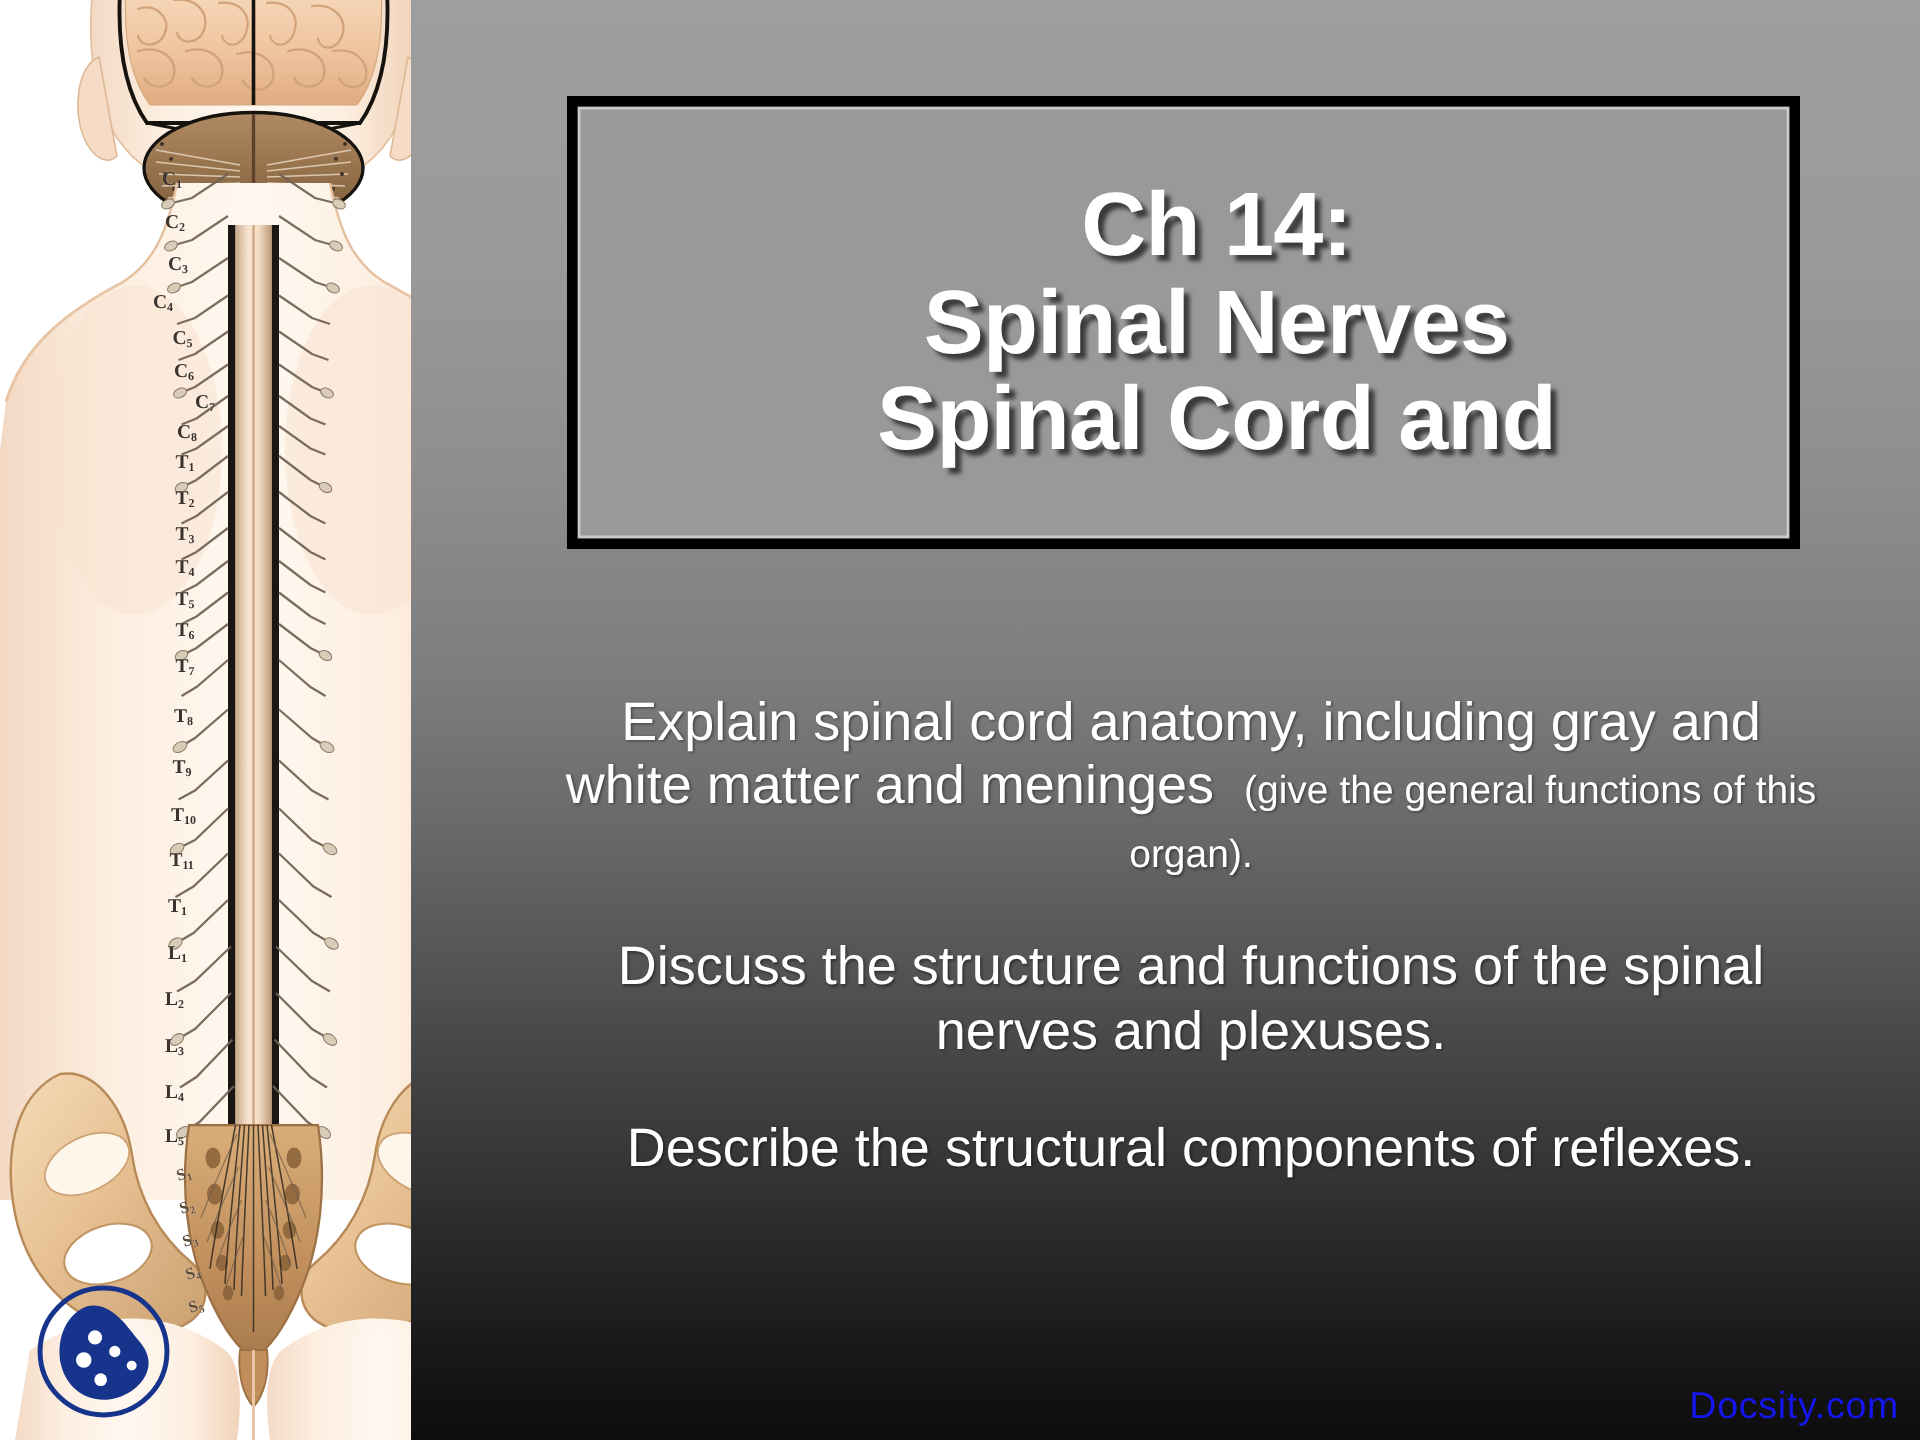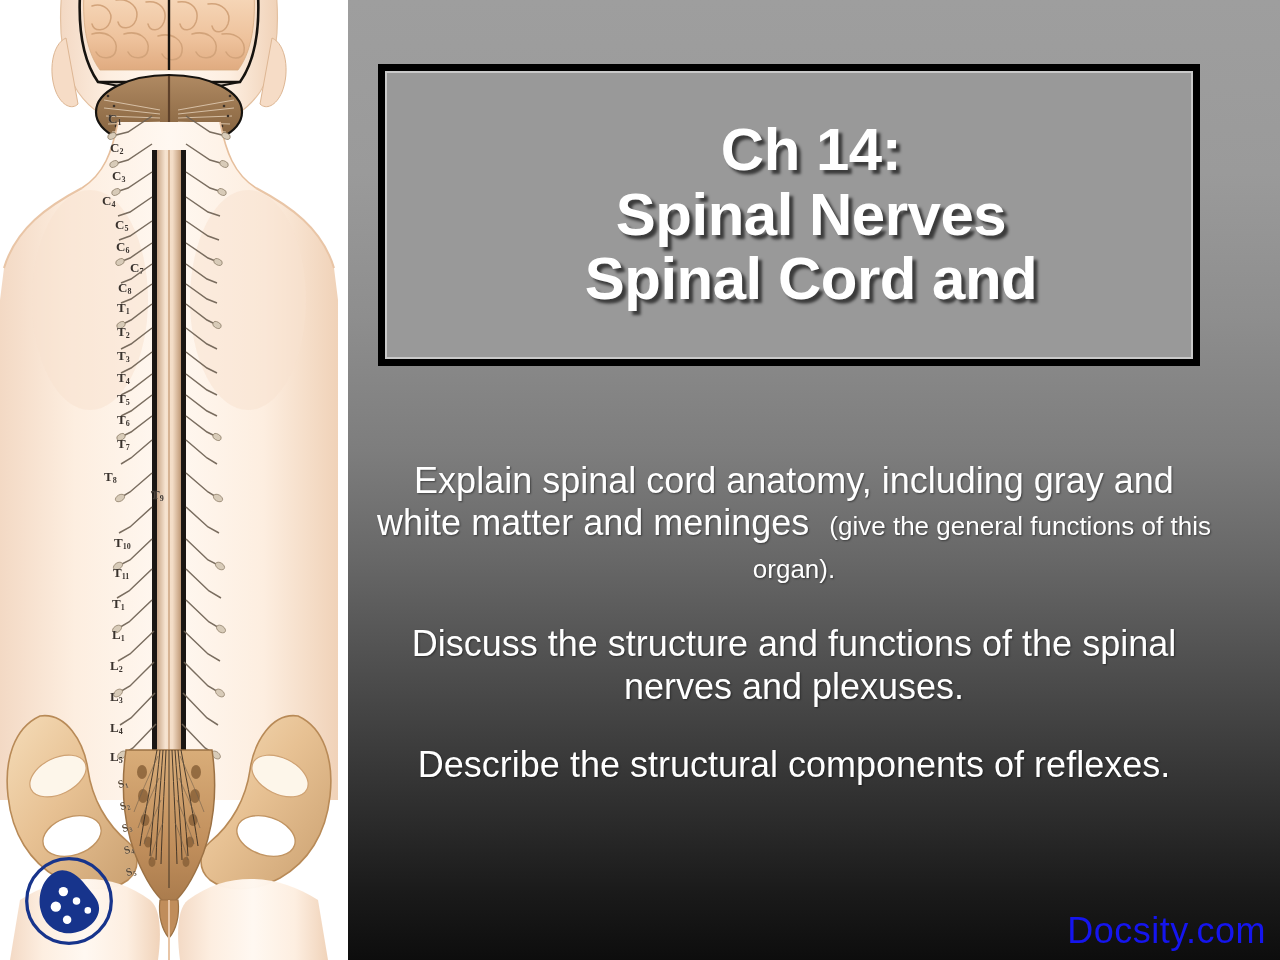--- a/index.html
+++ b/index.html
@@ -25,21 +25,21 @@
         #2a2a2a 86%,
         #1a1a1a 93%,
         #0d0d0d 100%);
   }
 
   
   .illus-panel {
     position: absolute;
     left: 0;
     top: 0;
-    width: 348px;
+    width: 274px;
     height: 960px;
     background: #ffffff;
     overflow: hidden;
   }
   .illus-svg {
     position: absolute;
     left: 0;
     top: 0;
     width: 338px;
     height: 960px;
@@ -132,21 +132,21 @@
   .para .small {
     font-size: 26px;
   }
 
   
   .watermark {
     position: absolute;
     right: 14px;
     bottom: 8px;
     color: #1515ee;
-    font-size: 36px;
+    font-size: 25px;
     letter-spacing: 0.5px;
     font-family: "Liberation Sans", sans-serif;
   }
 </style>
 </head>
 <body>
 
 <div class="slide">
 
   <div class="illus-panel">
@@ -423,22 +423,22 @@
         <div class="vlabel" style="left: 116px; top: 240px;">C<sub>6</sub></div>
         <div class="vlabel" style="left: 130px; top: 261px;">C<sub>7</sub></div>
         <div class="vlabel" style="left: 118px; top: 281px;">C<sub>8</sub></div>
         <div class="vlabel" style="left: 117px; top: 301px;">T<sub>1</sub></div>
         <div class="vlabel" style="left: 117px; top: 325px;">T<sub>2</sub></div>
         <div class="vlabel" style="left: 117px; top: 349px;">T<sub>3</sub></div>
         <div class="vlabel" style="left: 117px; top: 371px;">T<sub>4</sub></div>
         <div class="vlabel" style="left: 117px; top: 392px;">T<sub>5</sub></div>
         <div class="vlabel" style="left: 117px; top: 413px;">T<sub>6</sub></div>
         <div class="vlabel" style="left: 117px; top: 437px;">T<sub>7</sub></div>
-        <div class="vlabel" style="left: 104px; top: 470px;">T<sub>8</sub></div>
-        <div class="vlabel" style="left: 115px; top: 488px; margin-left: 36px;">T<sub>9</sub></div>
+        <div class="vlabel" style="left: 116px; top: 470px;">T<sub>8</sub></div>
+        <div class="vlabel" style="left: 115px; top: 504px;">T<sub>9</sub></div>
         <div class="vlabel" style="left: 114px; top: 536px;">T<sub>10</sub></div>
         <div class="vlabel" style="left: 113px; top: 566px;">T<sub>11</sub></div>
         <div class="vlabel" style="left: 112px; top: 597px;">T<sub>1</sub></div>
         <div class="vlabel" style="left: 112px; top: 628px; text-align: right;">L<sub>1</sub></div>
         <div class="vlabel" style="left: 110px; top: 659px;">L<sub>2</sub></div>
         <div class="vlabel" style="left: 110px; top: 690px;">L<sub>3</sub></div>
         <div class="vlabel" style="left: 110px; top: 721px;">L<sub>4</sub></div>
         <div class="vlabel" style="left: 110px; top: 750px;">L<sub>5</sub></div>
         <div class="vlabel sac" style="left: 118px; top: 778px;">S<sub>1</sub></div>
         <div class="vlabel sac" style="left: 120px; top: 800px;">S<sub>2</sub></div>

